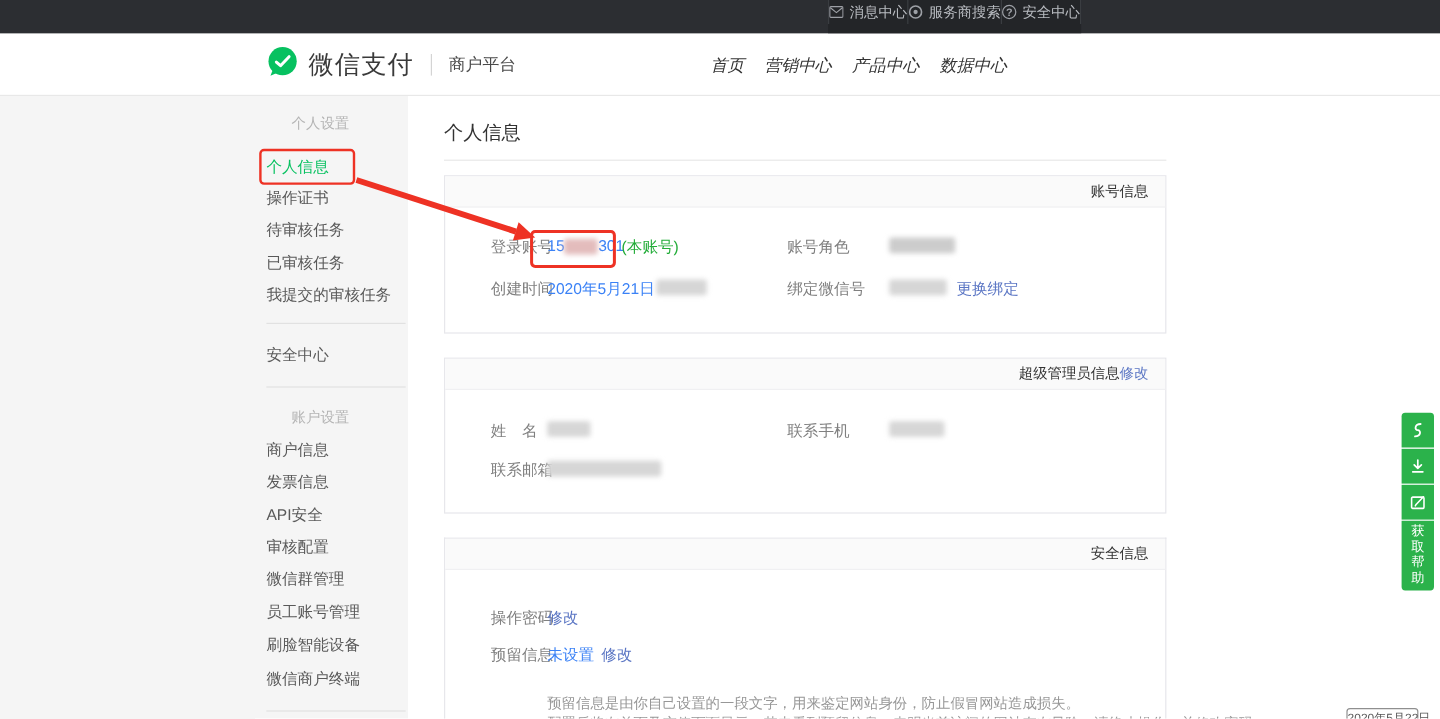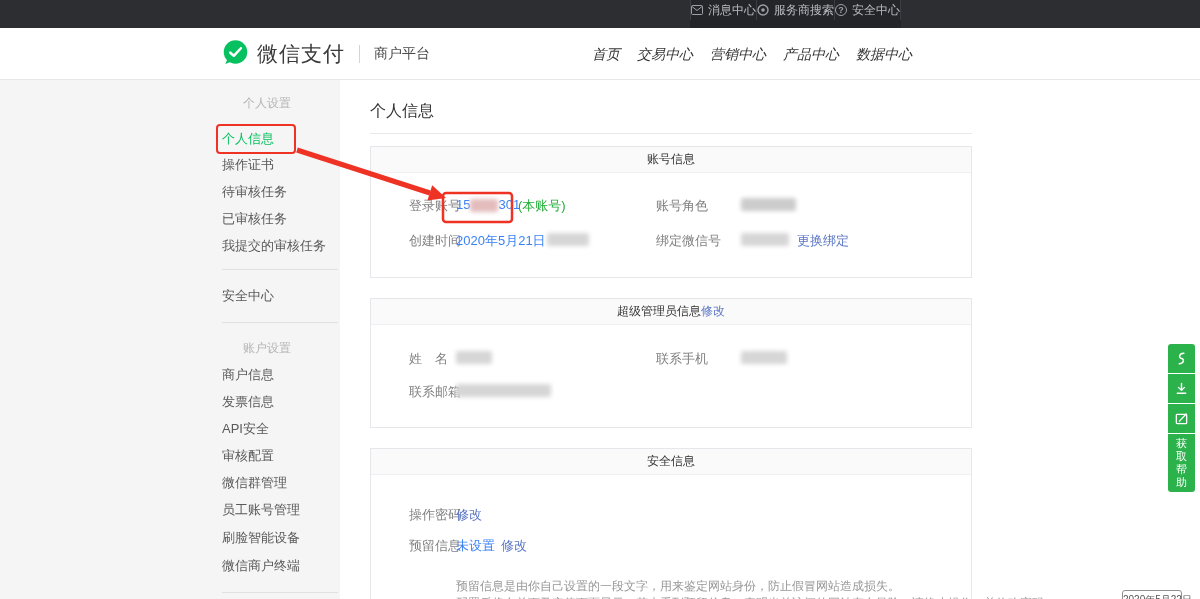--- a/index.html
+++ b/index.html
@@ -43,21 +43,21 @@
   .side-divider { position:absolute; left:222px; width:116px; height:1px; background:#e1e1e1; }
 
   
   .main { position:absolute; left:340px; top:80px; width:860px; height:519px; background:#fff; }
   .page-title { position:absolute; left:30px; top:21px; font-size:16px; color:#333; }
   .title-divider { position:absolute; left:30px; top:53px; width:602px; height:1px; background:#e8e8e8; }
 
   .panel { position:absolute; left:30px; width:602px; border:1px solid #e7e7eb; background:#fff; }
   .panel-header { height:26px; background:#fafafa; border-bottom:1px solid #f0f0f2;
                   line-height:25px; padding:0 14px; font-size:12px; color:#333;
-                  display:flex; justify-content:center; }
+                  display:flex; justify-content:flex-end; }
   .panel-body { position:relative; }
   .f { position:absolute; font-size:13px; white-space:nowrap; }
   .lbl { color:#808080; }
   .val { color:#3b82f6; }
   .green { color:#22ac38; }
   .link { color:#5b76c4; cursor:pointer; }
   .blur { display:inline-block; height:13px; border-radius:2px; filter:blur(2px);
           background:#d6d6d6; vertical-align:middle; }
   .blur.dark { background:#cccccc; }
   .blur.pink { background:#e3bcbc; }
@@ -120,21 +120,20 @@
           <path d="M5.5 21 L3.5 26 L9.5 23.5 Z" fill="#07c160"></path>
           <path d="M8.6 14.2 L12.2 17.4 L19.6 9.6" fill="none" stroke="#ffffff" stroke-width="2.6" stroke-linecap="round" stroke-linejoin="round"></path>
         </svg>
       </span>
       <span class="brand-text">微信支付</span>
       <span class="logo-divider"></span>
       <span class="portal-text">商户平台</span>
     </div>
     <div class="nav">
       <span class="nav-item">首页</span>
-      <span class="nav-item">交易中心</span>
       <span class="nav-item">营销中心</span>
       <span class="nav-item">产品中心</span>
       <span class="nav-item">数据中心</span>
     </div>
   </div>
 
   <div class="sidebar">
     <div class="side-header" style="top:23px">个人设置</div>
     <div class="side-item active" style="top:59px">个人信息</div>
     <div class="side-item" style="top:85px">操作证书</div>

